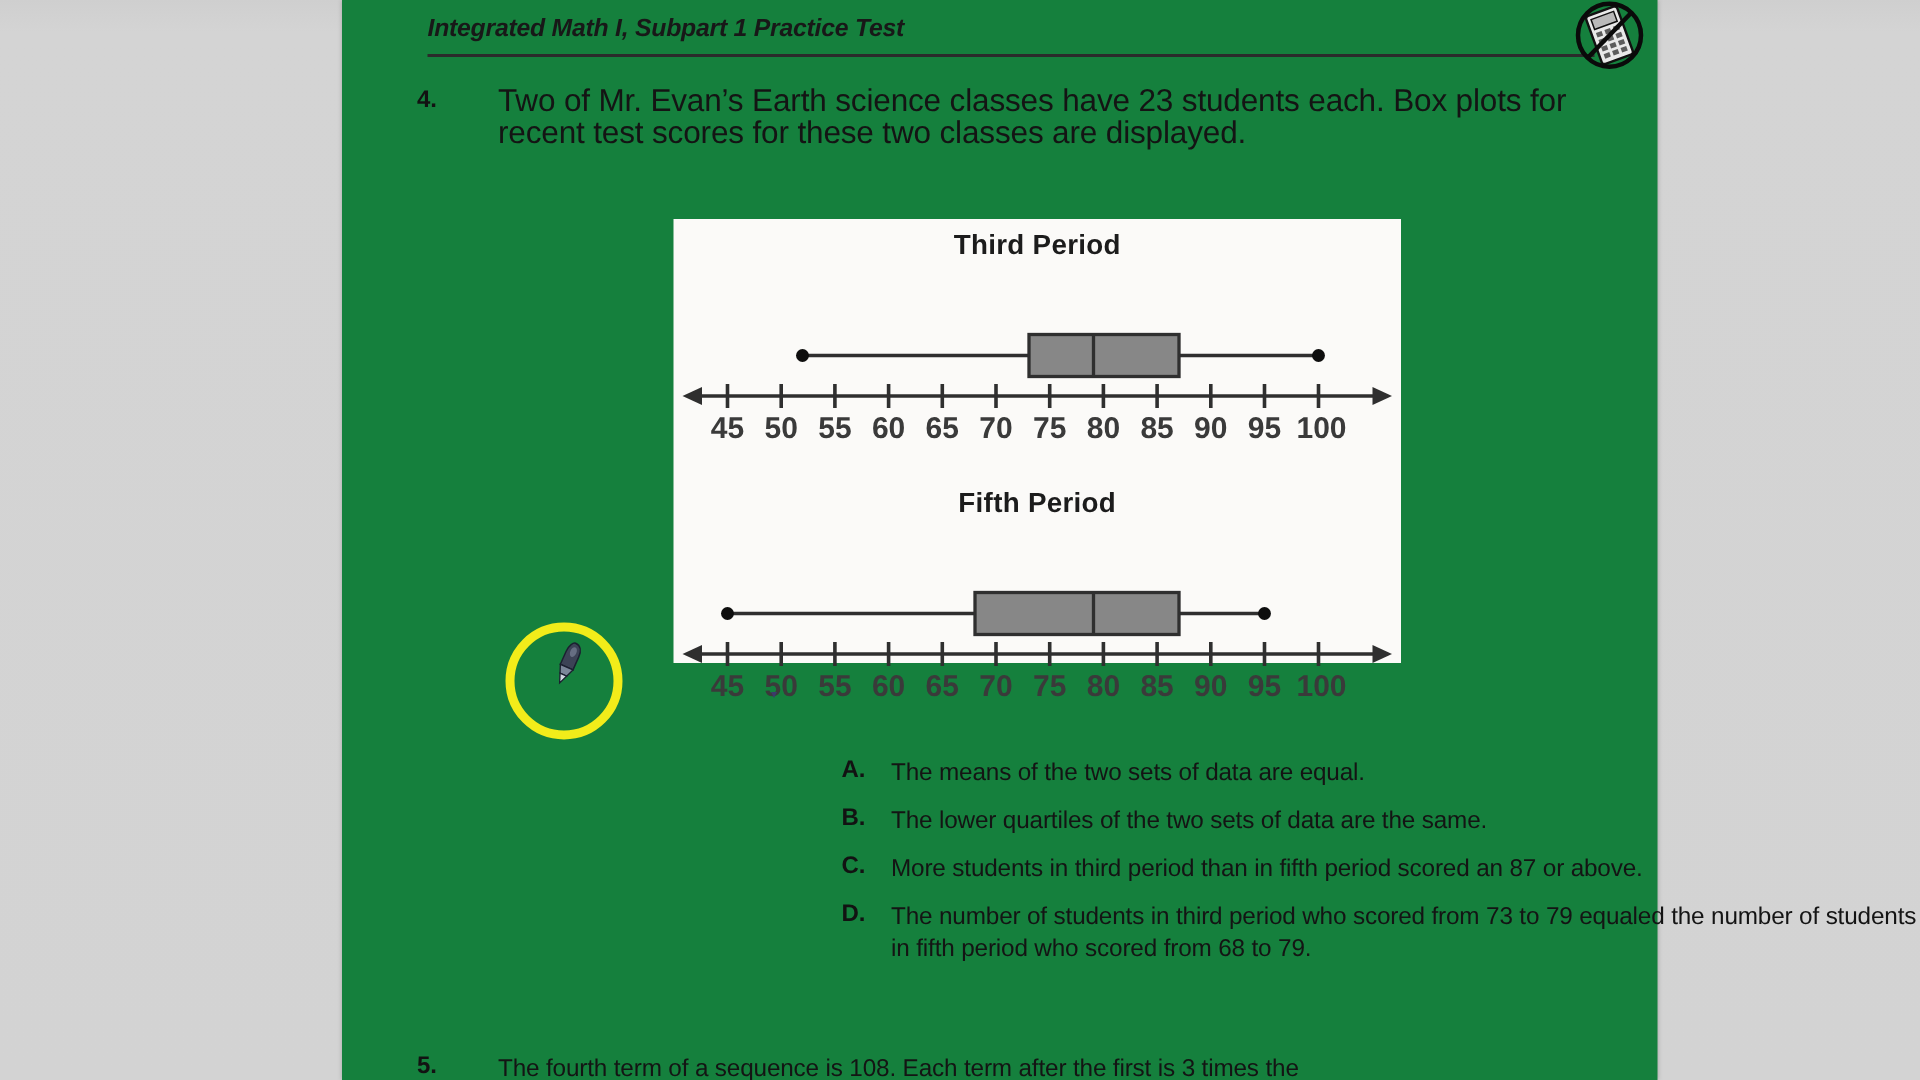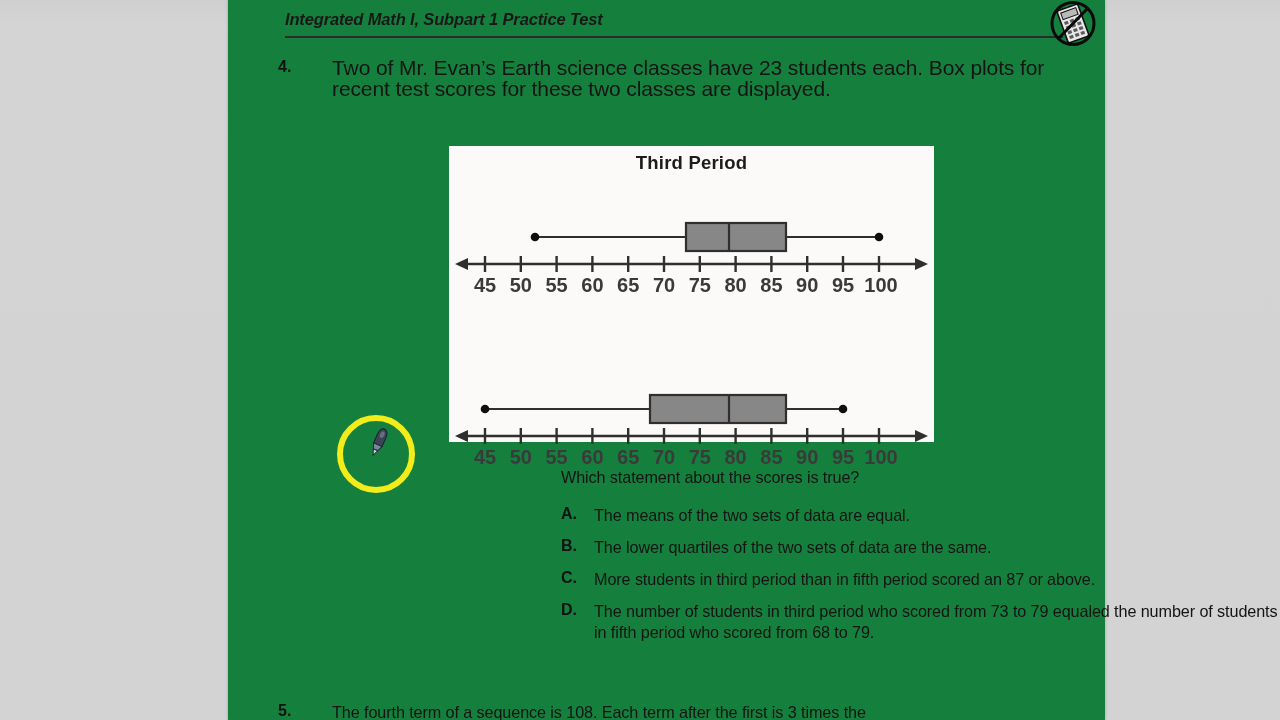--- a/index.html
+++ b/index.html
@@ -288,20 +288,21 @@
         <text x="215" y="108">70</text>
         <text x="250.8" y="108">75</text>
         <text x="286.6" y="108">80</text>
         <text x="322.4" y="108">85</text>
         <text x="358.2" y="108">90</text>
         <text x="394" y="108">95</text>
         <text x="432" y="108">100</text>
       </g>
     </svg>
 
+    <div class="plot-title" style="top:178px;">Fifth Period</div>
     <svg class="plot-svg" style="top:210px;" width="485" height="110" viewBox="0 0 485 110">
 
       <line x1="36" y1="53" x2="394" y2="53" stroke="#2f2f2f" stroke-width="2.2"></line>
       <circle cx="36" cy="53" r="4.3" fill="#0e0e0e"></circle>
       <circle cx="394" cy="53" r="4.3" fill="#0e0e0e"></circle>
 
       <rect x="201" y="39" width="136" height="28" fill="#878787" stroke="#2f2f2f" stroke-width="2.2"></rect>
 
       <line x1="280" y1="39" x2="280" y2="67" stroke="#2f2f2f" stroke-width="2.2"></line>
 
@@ -332,21 +333,20 @@
         <text x="250.8" y="108">75</text>
         <text x="286.6" y="108">80</text>
         <text x="322.4" y="108">85</text>
         <text x="358.2" y="108">90</text>
         <text x="394" y="108">95</text>
         <text x="432" y="108">100</text>
       </g>
     </svg>
   </div>
 
-  <div id="q4-prompt">Which statement about the scores is true?</div>
 
   <div id="options-list">
     <div class="option-row">
       <span class="option-letter">A.</span>
       <span class="option-text">The means of the two sets of data are equal.</span>
     </div>
     <div class="option-row">
       <span class="option-letter">B.</span>
       <span class="option-text">The lower quartiles of the two sets of data are the same.</span>
     </div>

